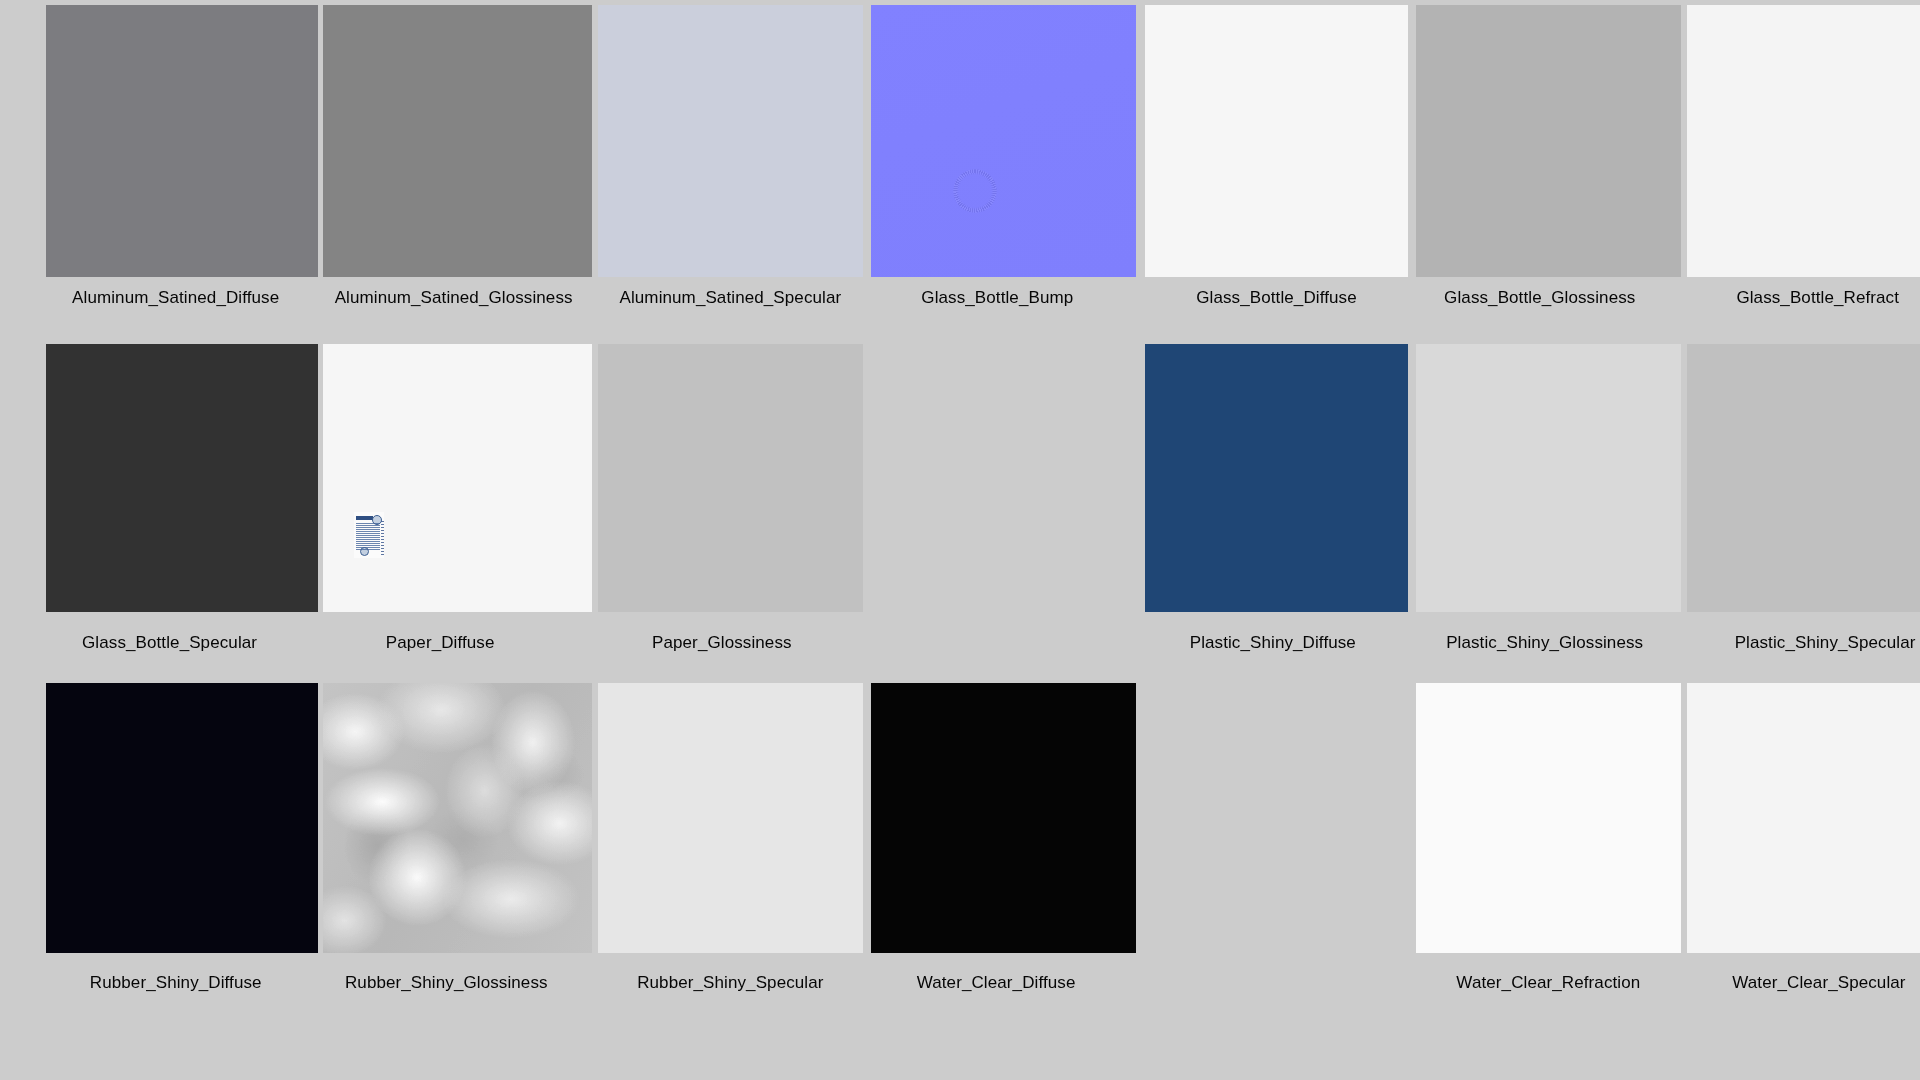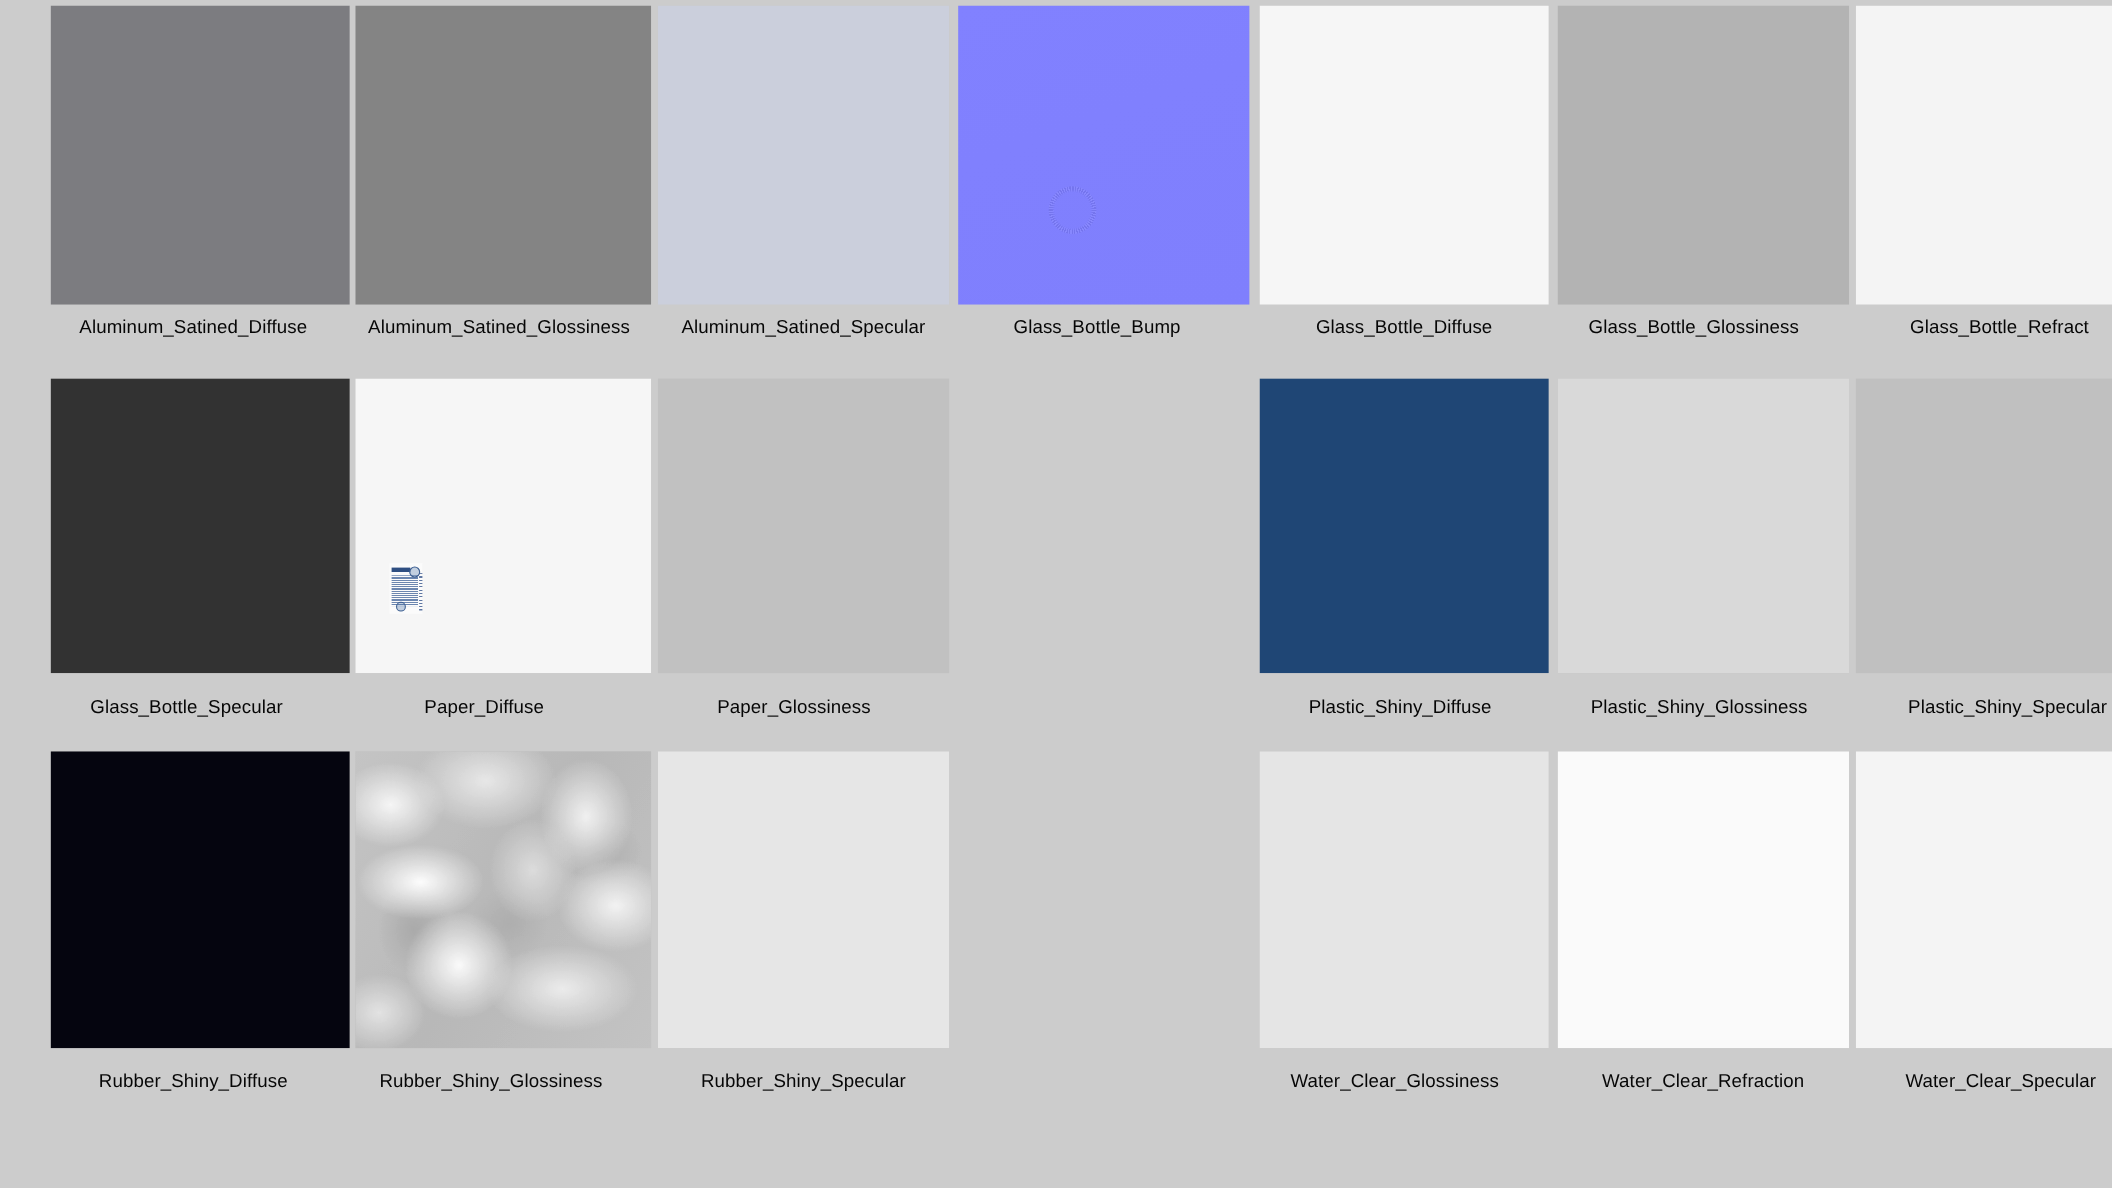--- a/index.html
+++ b/index.html
@@ -252,25 +252,25 @@
           <div class="thumb-inner" style="background: rgb(230, 230, 230);"></div>
         </div>
         <div class="asset-label" style="top: 973.469px; color: rgb(6, 6, 6); transform: translateX(0px);">Rubber_Shiny_Specular</div>
       </div>
       <div class="asset-cell" style="left: 279.184px; width: 274.286px; top: 0px; height: 1080px;">
         <div class="thumb tex-clouds" style="left: 2.44898px; width: 269.388px; top: 683.265px; height: 269.388px;">
           <div class="thumb-inner" style=""></div>
         </div>
         <div class="asset-label" style="top: 973.469px; color: rgb(6, 6, 6); transform: translateX(-11.0204px);">Rubber_Shiny_Glossiness</div>
       </div>
-      <div class="asset-cell" style="left: 1099.59px; width: 271.837px; top: 0px; height: 1080px;">
-        <div class="thumb" style="left: 4.89796px; width: 262.041px; top: 683.265px; height: 269.388px;">
-          <div class="thumb-inner" style="background: rgb(229, 229, 229);"></div>
-        </div>
-        <div class="asset-label" style="top: 973.469px; color: rgb(6, 6, 6); transform: translateX(-8.57143px);">Water_Clear_Glossiness</div>
+      <div class="asset-cell" style="left: 825.306px; width: 270.612px; top: 0px; height: 1080px;">
+        <div class="thumb" style="left: 4.89796px; width: 264.49px; top: 683.265px; height: 269.388px;">
+          <div class="thumb-inner" style="background: rgb(5, 5, 5);"></div>
+        </div>
+        <div class="asset-label" style="top: 973.469px; color: rgb(6, 6, 6); transform: translateX(-5.5102px);">Water_Clear_Diffuse</div>
       </div>
       <div class="asset-cell" style="left: 1371.43px; width: 269.388px; top: 0px; height: 952px;">
         <div class="thumb" style="left: 3.67347px; width: 264.49px; top: 683.265px; height: 269.388px;">
           <div class="thumb-inner" style="background: rgb(250, 250, 250);"></div>
         </div>
         <div class="asset-label" style="top: 973.469px; color: rgb(6, 6, 6); transform: translateX(1.22449px);">Water_Clear_Refraction</div>
       </div>
       <div class="asset-cell" style="left: 1642.04px; width: 273.061px; top: 0px; height: 1080px;">
         <div class="thumb" style="left: 3.67347px; width: 268.163px; top: 683.265px; height: 269.388px;">
           <div class="thumb-inner" style="background: rgb(244, 244, 244);"></div>

